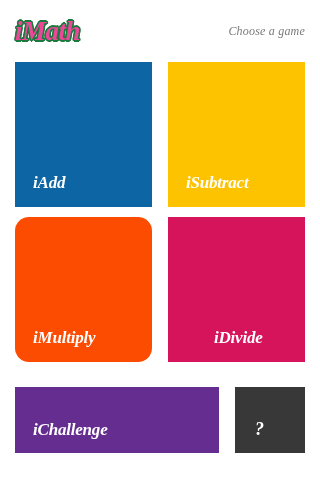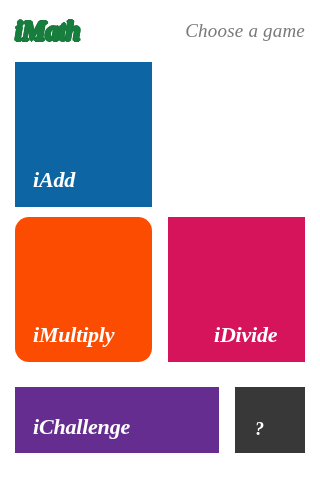--- a/index.html
+++ b/index.html
@@ -33,40 +33,40 @@
     justify-content: space-between;
     padding: 0 15px;
     box-sizing: border-box;
   }
   .logo {
     font-family: "Liberation Serif", "DejaVu Serif", serif;
     font-style: italic;
     font-weight: bold;
     font-size: 27px;
     letter-spacing: -0.5px;
-    color: #15803d;
+    color: #ec4899;
     -webkit-text-stroke: 1.4px #ffffff;
     paint-order: stroke fill;
     text-shadow:
       1.6px 0 0 #1B7A3D,
      -1.6px 0 0 #1B7A3D,
       0 1.6px 0 #1B7A3D,
       0 -1.6px 0 #1B7A3D,
       1.2px 1.2px 0 #1B7A3D,
      -1.2px 1.2px 0 #1B7A3D,
       1.2px -1.2px 0 #1B7A3D,
      -1.2px -1.2px 0 #1B7A3D;
     line-height: 1;
     white-space: nowrap;
     user-select: none;
   }
   .tagline {
     font-family: "Liberation Serif", "DejaVu Serif", serif;
     font-style: italic;
-    font-size: 19px;
+    font-size: 12px;
     color: #7a7a7a;
     letter-spacing: 0.2px;
     white-space: nowrap;
     user-select: none;
   }
 
   
   .grid {
     position: absolute;
     left: 15px;
@@ -92,21 +92,21 @@
   .tile.mini { width: 70px;  flex: 0 0 70px; }
 
   .row.bottom .tile { height: 66px; }
   .row.bottom { gap: 16px; margin-bottom: 0; margin-top: 25px; }
 
   .tile-label {
     color: #ffffff;
     font-family: "Liberation Serif", "DejaVu Serif", serif;
     font-style: italic;
     font-weight: bold;
-    font-size: 22px;
+    font-size: 17px;
     letter-spacing: -0.2px;
     padding: 0 0 16px 18px;
     line-height: 1;
     white-space: nowrap;
     user-select: none;
   }
   .row.bottom .tile-label {
     padding-bottom: 15px;
   }
   .tile.mini .tile-label {
@@ -123,20 +123,23 @@
     <div class="logo">iMath</div>
     <div class="tagline">Choose a game</div>
   </div>
 
   <div class="grid">
 
     <div class="row">
       <div class="tile half" style="background-color: rgb(13, 102, 163);">
         <span class="tile-label">iAdd</span>
       </div>
+      <div class="tile half" style="background-color: rgb(253, 195, 0);">
+        <span class="tile-label">iSubtract</span>
+      </div>
     </div>
 
     <div class="row">
       <div class="tile half" style="background-color: rgb(252, 76, 2); border-radius: 14px;">
         <span class="tile-label">iMultiply</span>
       </div>
       <div class="tile half" style="background-color: rgb(214, 20, 91); padding-left: 28px;">
         <span class="tile-label">iDivide</span>
       </div>
     </div>

